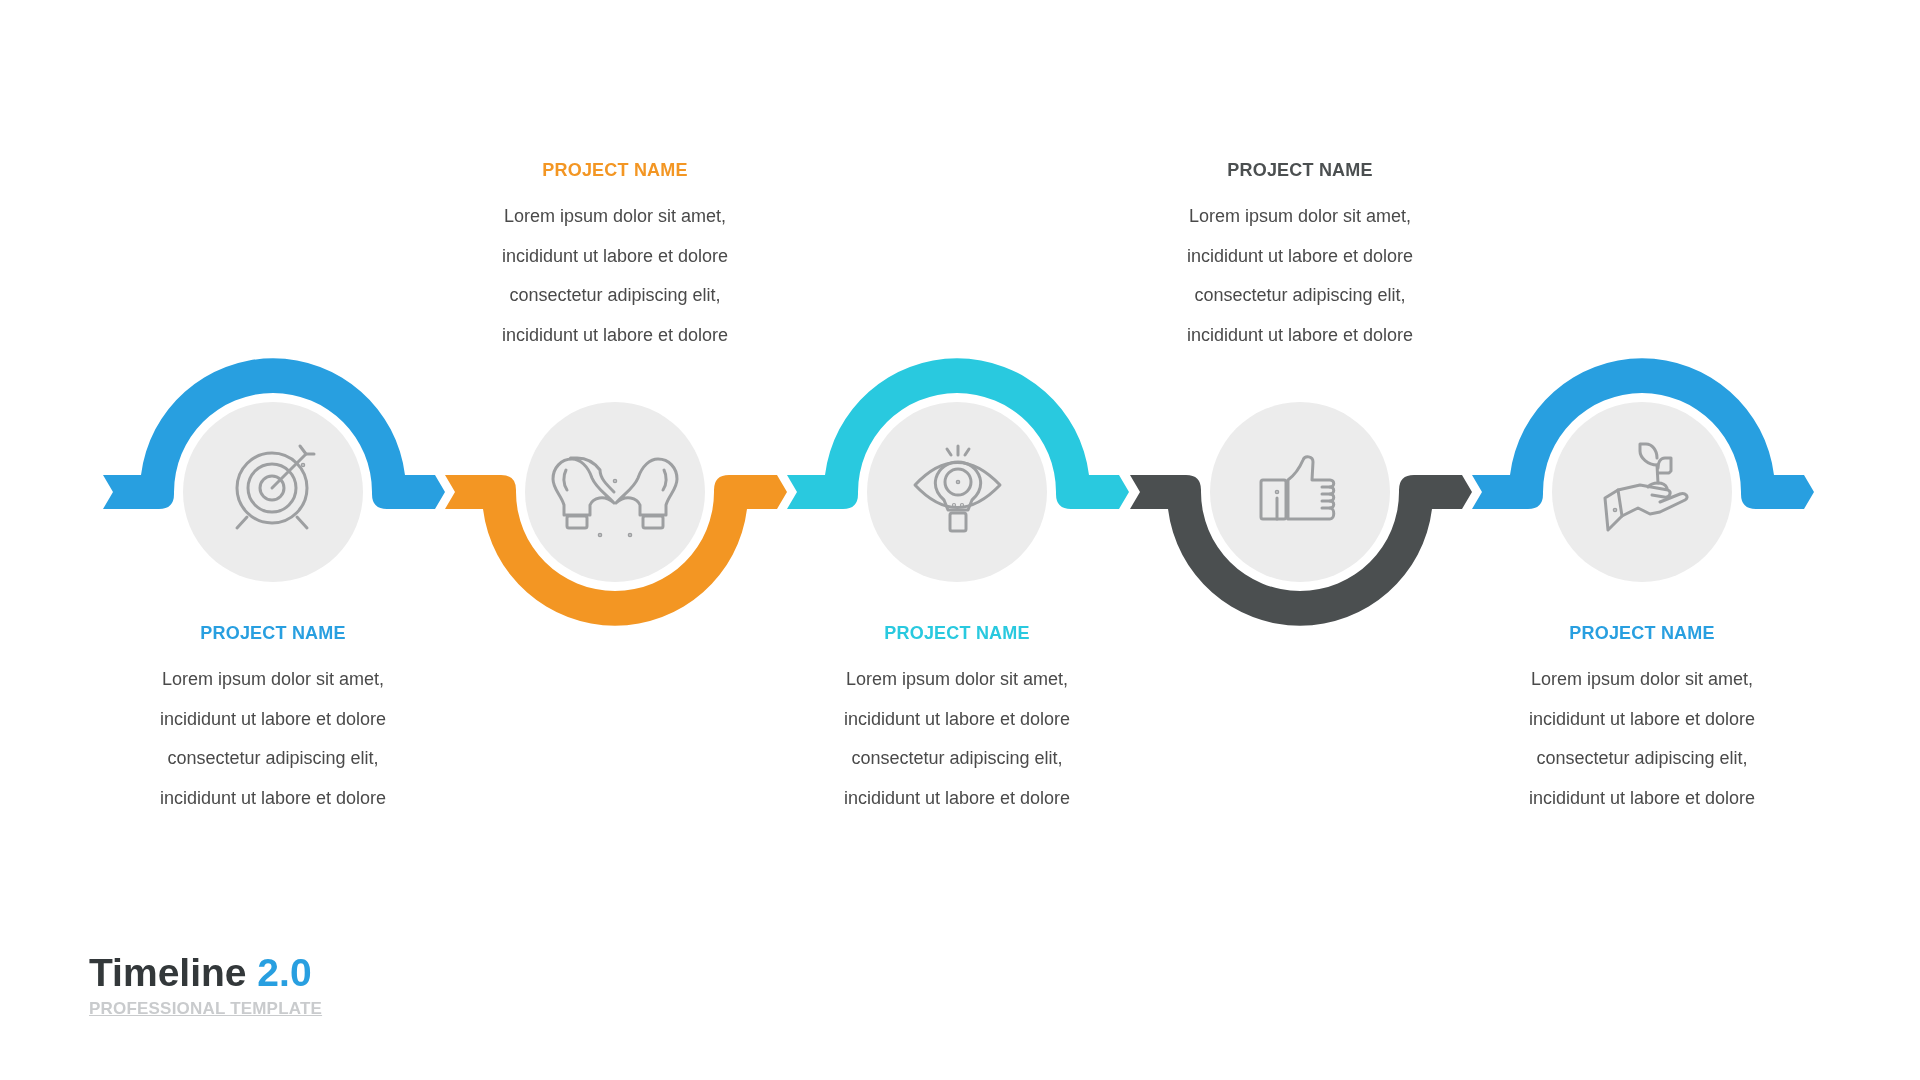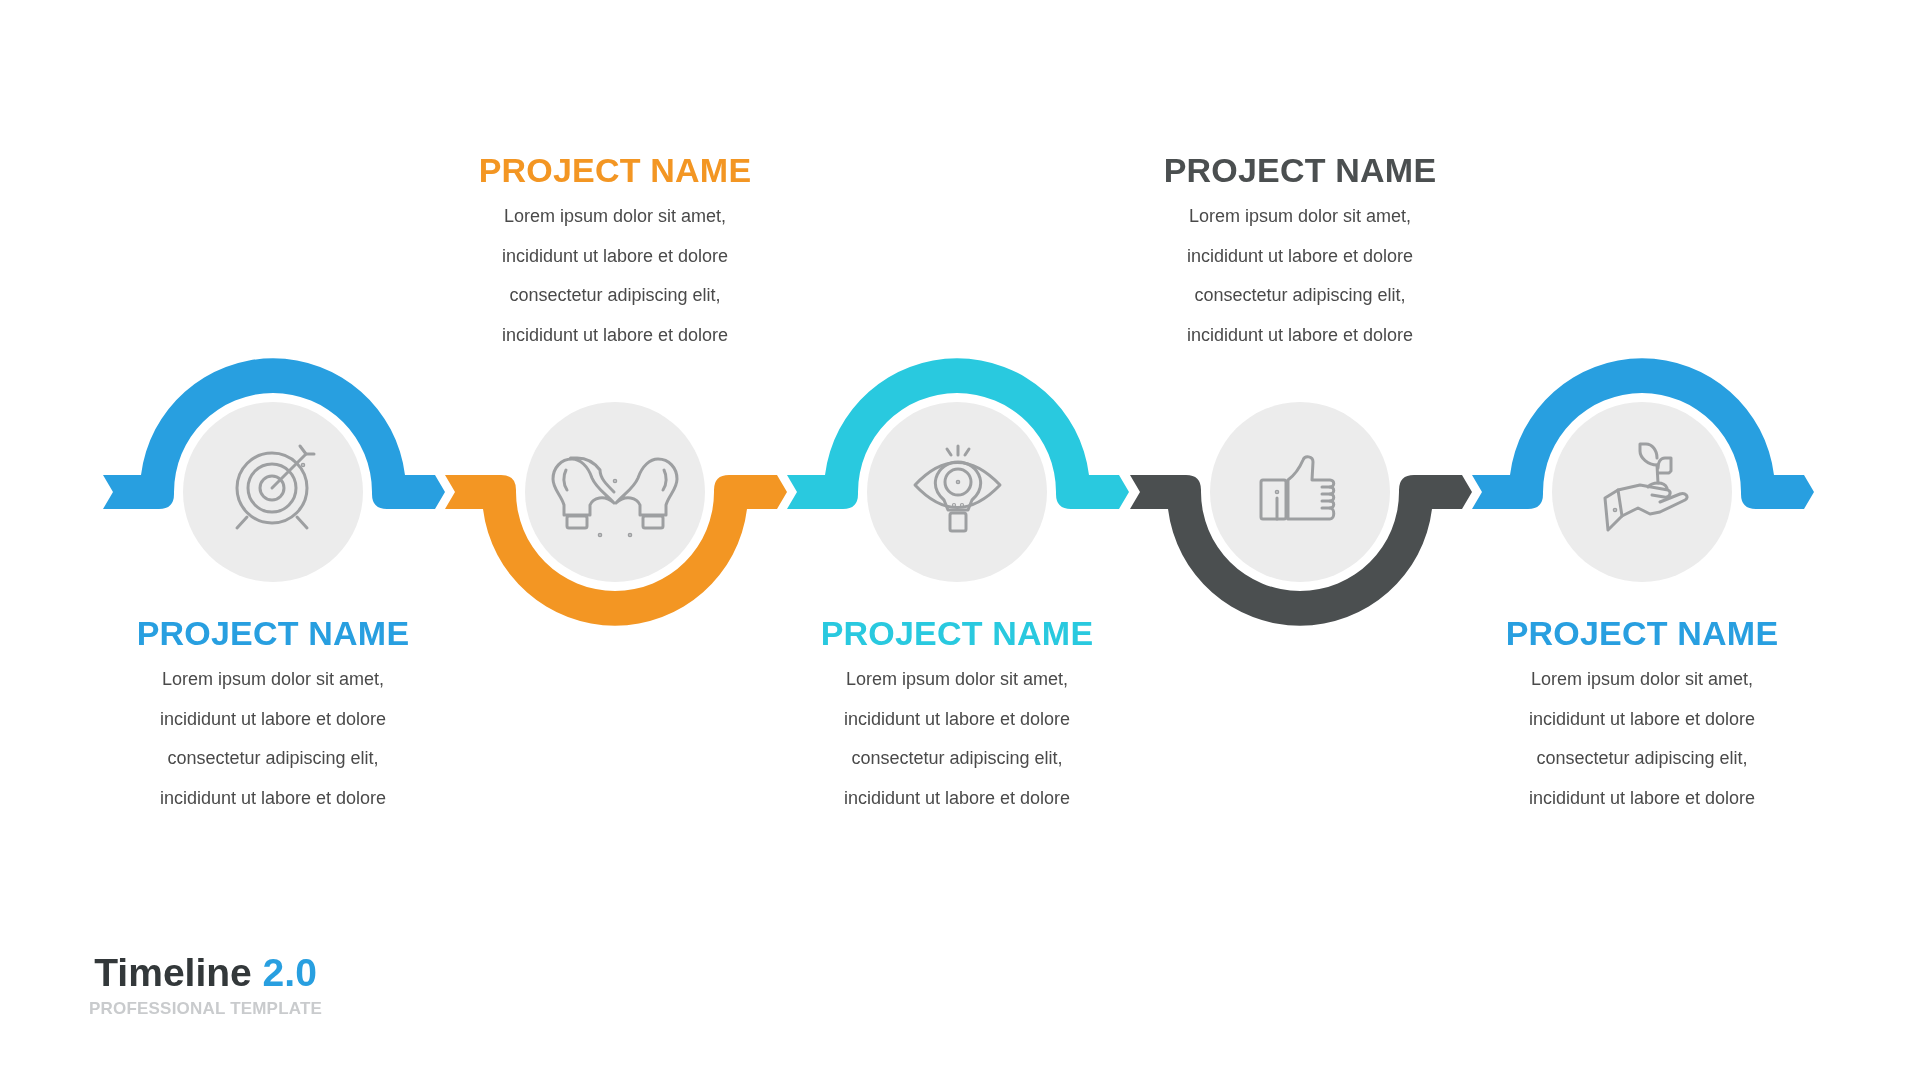--- a/index.html
+++ b/index.html
@@ -6,31 +6,31 @@
   body {
     width: 1920px; height: 1080px; background: #ffffff;
     position: relative; overflow: hidden;
     font-family: "Liberation Sans", "DejaVu Sans", sans-serif;
   }
   #diagram { position: absolute; left: 0; top: 0; width: 1920px; height: 1080px; }
   .text-block {
     position: absolute; width: 360px; text-align: center;
   }
   .text-block .title {
-    font-weight: bold; font-size: 34px; letter-spacing: 0.2px;
+    font-weight: bold; font-size: 18px; letter-spacing: 0.2px;
     height: 40px; line-height: 40px; margin-bottom: 7px;
   }
   .text-block .line {
     font-size: 18px; color: #4a4a4a; line-height: 39.5px; height: 39.5px;
     white-space: nowrap;
   }
-  .footer { position: absolute; left: 89px; top: 950px; text-align: center; }
+  .footer { position: absolute; left: 89px; top: 950px; }
   .footer .brand { font-size: 39px; font-weight: bold; color: #33383a; line-height: 46px; white-space: nowrap; }
   .footer .brand .ver { color: #289fe0; }
-  .footer .sub { font-size: 17px; font-weight: bold; color: #c9cbcd; line-height: 22px; letter-spacing: 0.2px; margin-top: 2px; white-space: nowrap; }
+  .footer .sub { font-size: 17px; font-weight: bold; color: #c9cbcd; line-height: 22px; letter-spacing: 0.2px; margin-top: 2px; white-space: nowrap; text-decoration: underline; }
   .icon-stroke { fill: none; stroke: #9d9fa1; stroke-width: 3; stroke-linecap: round; stroke-linejoin: round; }
 </style>
 </head>
 <body>
 
 <svg id="diagram" viewBox="0 0 1920 1080" xmlns="http://www.w3.org/2000/svg">
 
   <path fill="#289fe0" d="M103,475 L113,492 L103,509 L159,509 Q174,509 174,494 L174,492 A99,99 0 0 1 372,492 L372,494 Q372,509 387,509 L435,509 L445,492 L435,475 L405,475 A133,133 0 0 0 141,475 Z"></path>
 
   <path fill="#f39623" d="M445,509 L455,492 L445,475 L501,475 Q516,475 516,490 L516,492 A99,99 0 0 0 714,492 L714,490 Q714,475 729,475 L777,475 L787,492 L777,509 L747,509 A133,133 0 0 1 483,509 Z"></path>

